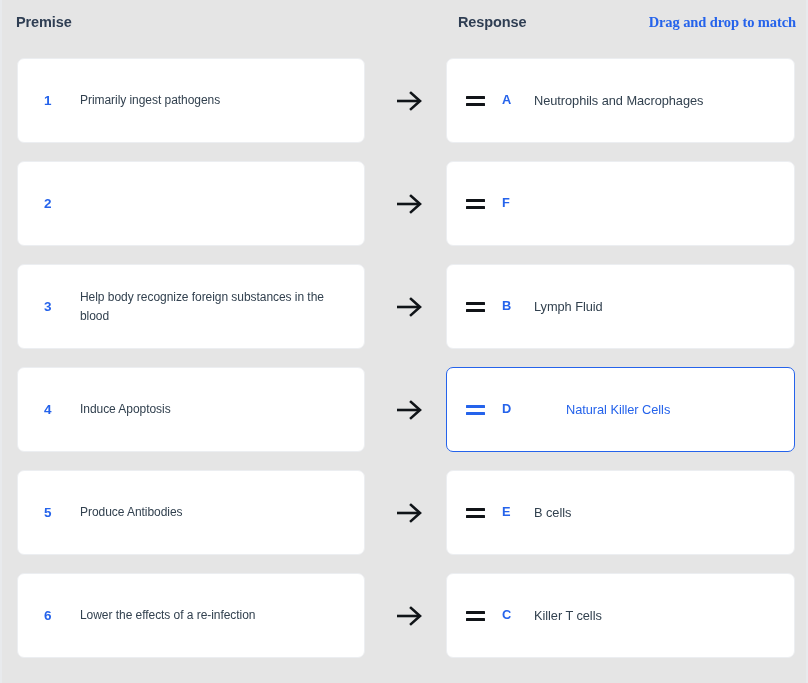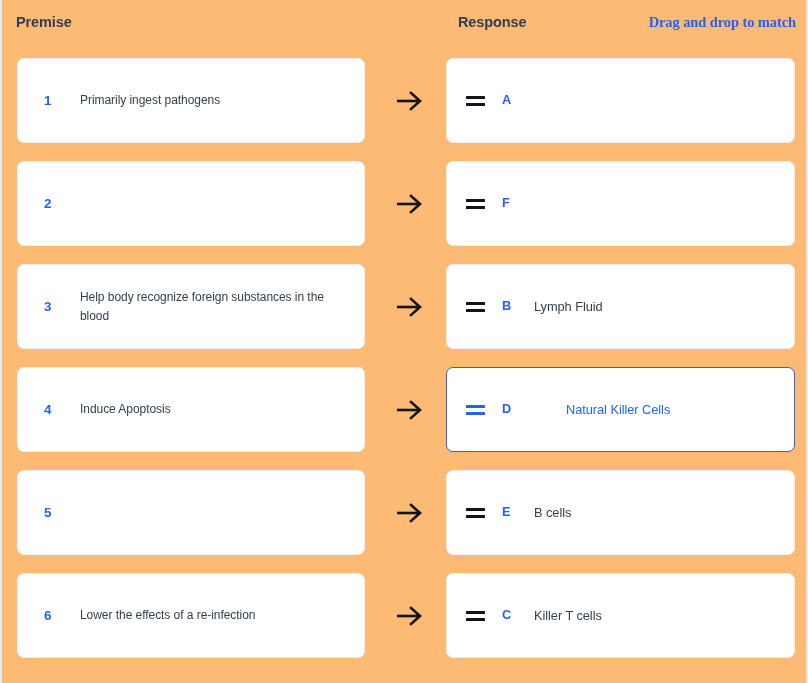--- a/index.html
+++ b/index.html
@@ -15,21 +15,21 @@
     -webkit-font-smoothing: antialiased;
   }
 
   #page {
     position: relative;
     width: 808px;
     height: 683px;
     box-sizing: border-box;
     border-left: 2px solid #e8eaed;
     border-right: 2px solid #e8eaed;
-    background: #fdba74;
+    background: #e5e5e5;
   }
 
   
   .header {
     position: absolute;
     top: 14px;
     left: 0;
     width: 100%;
     height: 26px;
   }
@@ -195,20 +195,21 @@
             <line x1="2" y1="11" x2="24" y2="11" stroke="#101418" stroke-width="2.6"></line>
             <polyline points="16,3 25,11 16,19" fill="none" stroke="#101418" stroke-width="2.6" stroke-linecap="square" stroke-linejoin="miter"></polyline>
           </svg>
         </div>
         <div class="card response-card">
           <div class="handle">
             <span></span>
             <span></span>
           </div>
           <div class="response-letter">A</div>
+          <div class="response-text">Neutrophils and Macrophages</div>
         </div>
       </div>
       <div class="row">
         <div class="card premise-card">
           <div class="premise-num">2</div>
         </div>
         <div class="arrow">
           <svg width="30" height="22" viewBox="0 0 30 22" aria-hidden="true">
             <line x1="2" y1="11" x2="24" y2="11" stroke="#101418" stroke-width="2.6"></line>
             <polyline points="16,3 25,11 16,19" fill="none" stroke="#101418" stroke-width="2.6" stroke-linecap="square" stroke-linejoin="miter"></polyline>
@@ -258,20 +259,21 @@
             <span></span>
             <span></span>
           </div>
           <div class="response-letter">D</div>
           <div class="response-text">Natural Killer Cells</div>
         </div>
       </div>
       <div class="row">
         <div class="card premise-card">
           <div class="premise-num">5</div>
+          <div class="premise-text">Produce Antibodies</div>
         </div>
         <div class="arrow">
           <svg width="30" height="22" viewBox="0 0 30 22" aria-hidden="true">
             <line x1="2" y1="11" x2="24" y2="11" stroke="#101418" stroke-width="2.6"></line>
             <polyline points="16,3 25,11 16,19" fill="none" stroke="#101418" stroke-width="2.6" stroke-linecap="square" stroke-linejoin="miter"></polyline>
           </svg>
         </div>
         <div class="card response-card">
           <div class="handle">
             <span></span>

